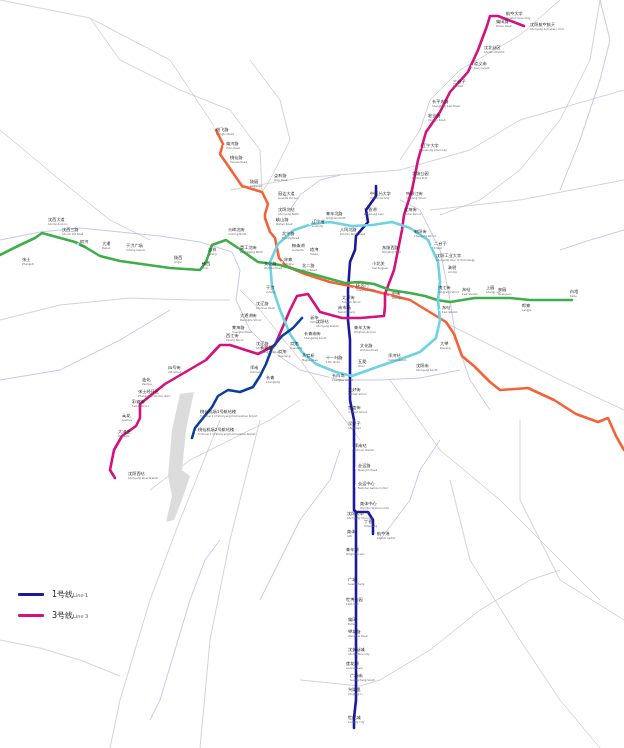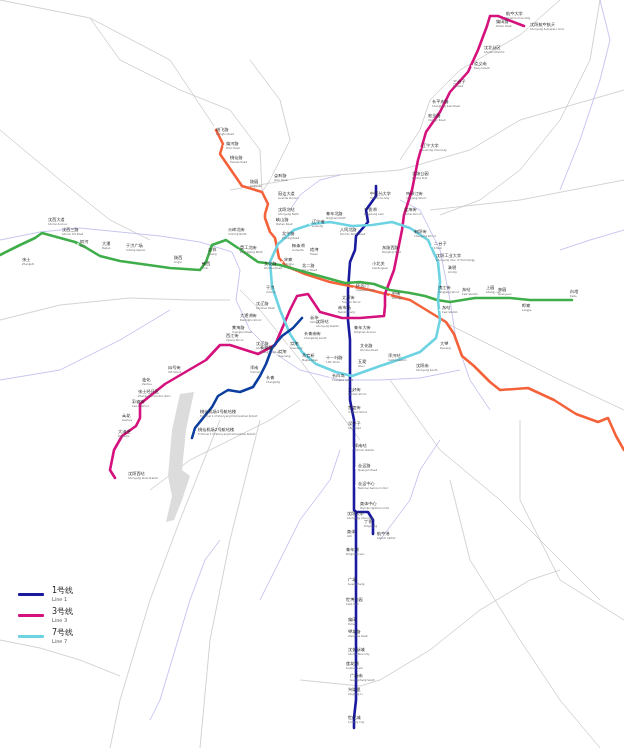--- a/index.html
+++ b/index.html
@@ -7,21 +7,21 @@
          font-family: "DejaVu Sans", sans-serif; }
   #map { position: absolute; left: 0; top: 0; width: 624px; height: 748px; }
   .road { fill: none; stroke: #c8c8c8; stroke-width: 0.8; }
   .river { fill: none; stroke: #b8b8ee; stroke-width: 0.8; }
   .line { fill: none; stroke-width: 2.6; stroke-linecap: round; stroke-linejoin: round; }
   .stn-cn { font-size: 4.2px; fill: #222; }
   .stn-en { font-size: 2.6px; fill: #666; }
   .legend { position: absolute; left: 18px; top: 584px; width: 140px; }
   .legend-item { display: flex; align-items: center; height: 21px; }
   .legend-swatch { width: 26px; height: 3px; margin-right: 8px; border-radius: 1px; }
-  .legend-text { display: flex; flex-direction: column; line-height: 1; }
+  .legend-text { display: flex; flex-direction: row; line-height: 1; }
   .legend-cn { font-size: 8px; color: #222; }
   .legend-en { font-size: 5px; color: #555; margin-top: 2px; }
 </style>
 </head>
 <body>
 
 <svg id="map" viewBox="0 0 624 748" xmlns="http://www.w3.org/2000/svg">
 
   <g>
     <path class="road" d="M0,0 L90,18 L170,60 L214,126"></path>
@@ -640,20 +640,13 @@
       <span class="legend-en">Line 1</span>
     </div>
   </div>
   <div class="legend-item">
     <div class="legend-swatch" style="background:#d4117c"></div>
     <div class="legend-text">
       <span class="legend-cn">3号线</span>
       <span class="legend-en">Line 3</span>
     </div>
   </div>
-  <div class="legend-item">
-    <div class="legend-swatch" style="background:#6dd3e3"></div>
-    <div class="legend-text">
-      <span class="legend-cn">7号线</span>
-      <span class="legend-en">Line 7</span>
-    </div>
-  </div>
 </div>
 
 </body></html>

